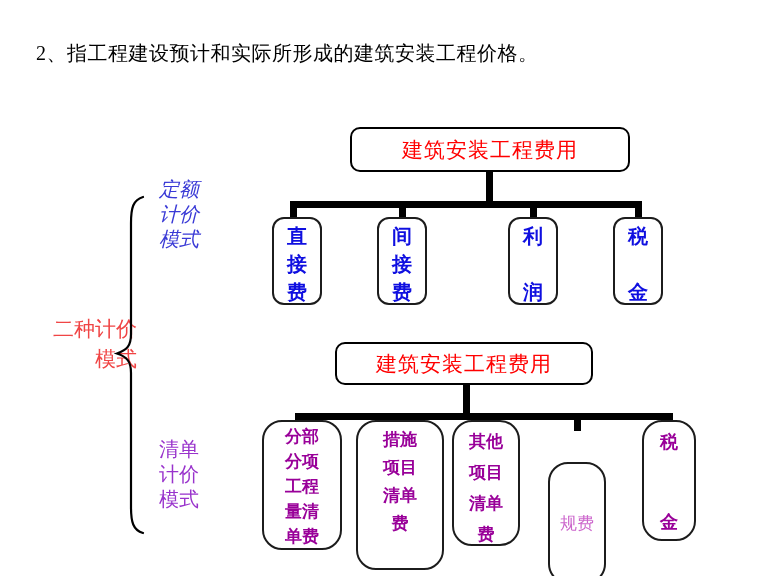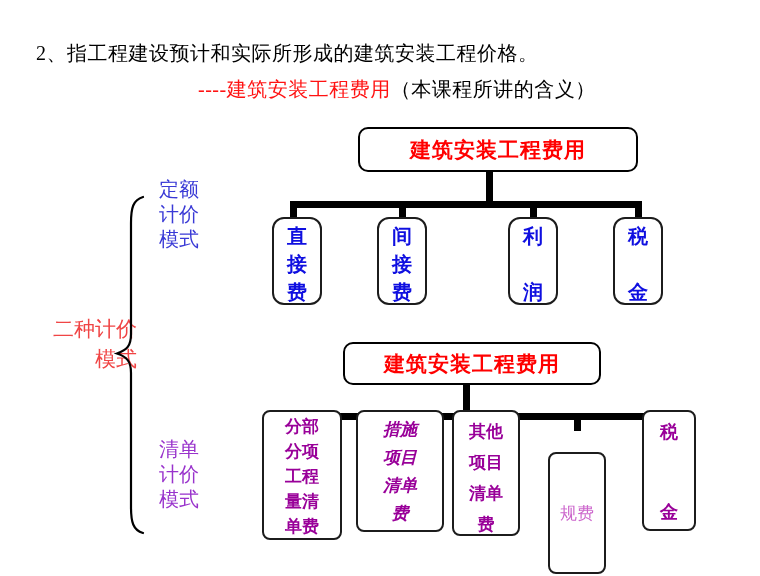--- a/index.html
+++ b/index.html
@@ -10,48 +10,45 @@
   .abs { position:absolute; }
   .heading1 { left:36px; top:40px; font-size:20px; color:#000000; letter-spacing:0.5px;text-align:right; }
   .heading2 { left:198px; top:76px; font-size:20px; letter-spacing:0.5px; }
   .heading2 .red-part { color:#ff1212; }
   .heading2 .black-part { color:#000000; }
 
   .root-box {
     position:absolute; box-sizing:border-box; background:#fff;
     border:2px solid #000; border-radius:10px;
     display:flex; align-items:center; justify-content:center;
-    font-weight:bold; font-size:21px; color:#ff0000; letter-spacing:1px;margin-left:8px;
+    font-weight:normal; font-size:21px; color:#ff0000; letter-spacing:1px;
   }
   .child-box {
     position:absolute; box-sizing:border-box; background:#fff;
     border:2px solid #1c1c1c; border-radius:12px;
     text-align:center; white-space:pre-line; font-weight:bold;
   }
   .quota-child { color:#0f0fe0; font-size:20px; line-height:28px; padding-top:3px; width:50px; top:217px; height:88px; }
-  .list-child  { color:#990099; font-size:17px; top:410px; border-radius:8px; }
+  .list-child  { color:#990099; font-size:17px; top:420px; border-radius:20px; }
 
   .conn { position:absolute; background:#000000; }
 
   .side-label { position:absolute; white-space:pre-line; }
-  .label-quota { left:150px; top:177px; width:58px; text-align:center; font-size:20px; line-height:25px; color:#3a3ad6; }
+  .label-quota { left:150px; top:177px; width:58px; text-align:center; font-size:20px; line-height:25px; color:#3a3ad6;font-style:italic; }
   .label-two   { left:37px;  top:314px; width:100px; text-align:right; font-size:21px; line-height:30px; color:#f04545; }
   .label-list  { left:150px; top:437px; width:58px; text-align:center; font-size:20px; line-height:25px; color:#9933cc; }
 
   .fee-light { display:flex; align-items:center; justify-content:center; font-weight:normal; color:#cc66cc; }
 </style>
 </head>
 <body>
 
 <div id="slide">
 
   <div class="abs heading1">2、指工程建设预计和实际所形成的建筑安装工程价格。</div>
-  <div class="abs heading2">
-    <span class="red-part">----建筑安装工程费用</span><span class="black-part">（本课程所讲的含义）</span>
-  </div>
 
   <div class="side-label label-quota">定额
 计价
 模式</div>
   <div class="side-label label-two">二种计价
 模式</div>
   <div class="side-label label-list">清单
 计价
 模式</div>
 
@@ -89,21 +86,21 @@
   <div class="conn" style="left:396.5px; top:413px; width:7px; height:18px;"></div>
   <div class="conn" style="left:482.5px; top:413px; width:7px; height:18px;"></div>
   <div class="conn" style="left:573.5px; top:413px; width:7px; height:18px;"></div>
   <div class="conn" style="left:665.5px; top:413px; width:7px; height:18px;"></div>
 
   <div class="child-box list-child" style="left:262px; width:80px; height:130px; line-height:25px; padding-top:2px;">分部
 分项
 工程
 量清
 单费</div>
-  <div class="child-box list-child" style="left:356px; width:88px; height:122px; line-height:28px; padding-top:4px;font-style:italic;">措施
+  <div class="child-box list-child" style="left:356px; width:88px; height:150px; line-height:28px; padding-top:4px;">措施
 项目
 清单
 费</div>
   <div class="child-box list-child" style="left:452px; width:68px; height:126px; line-height:31px; padding-top:4px;">其他
 项目
 清单
 费</div>
   <div class="child-box list-child fee-light" style="left:548px; width:58px; height:122px;margin-top:42px;">规费</div>
   <div class="child-box list-child" style="left:642px; width:54px; height:121px; line-height:40px; font-size:18px;">税
 

